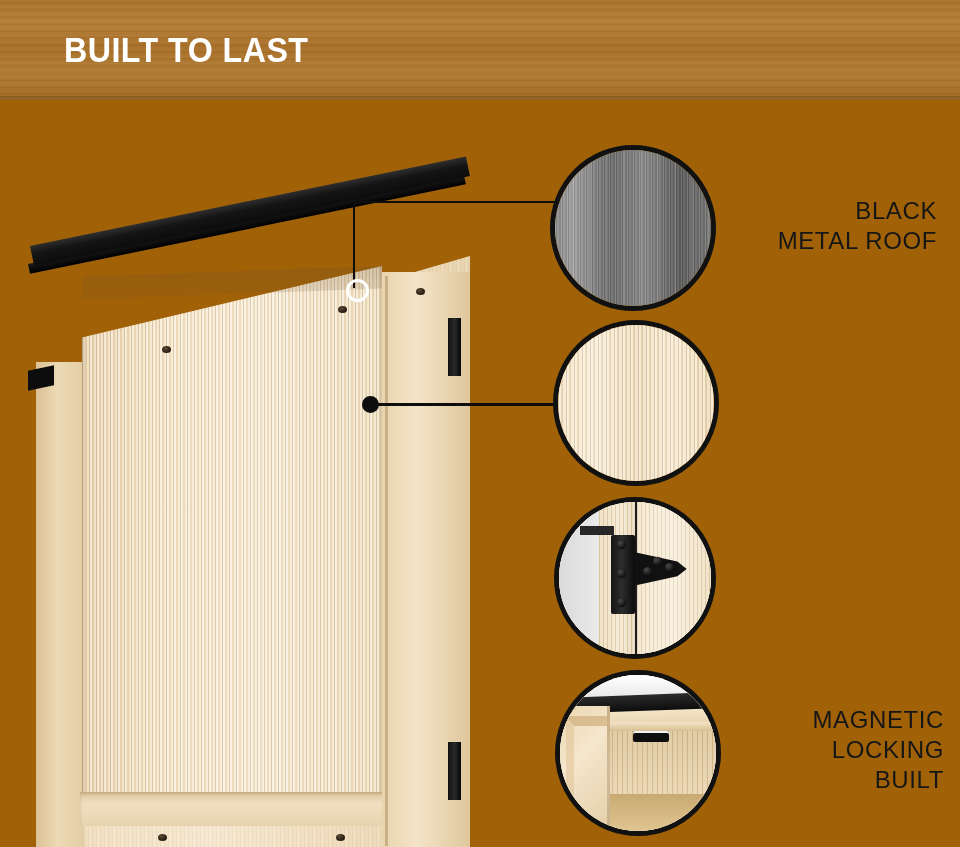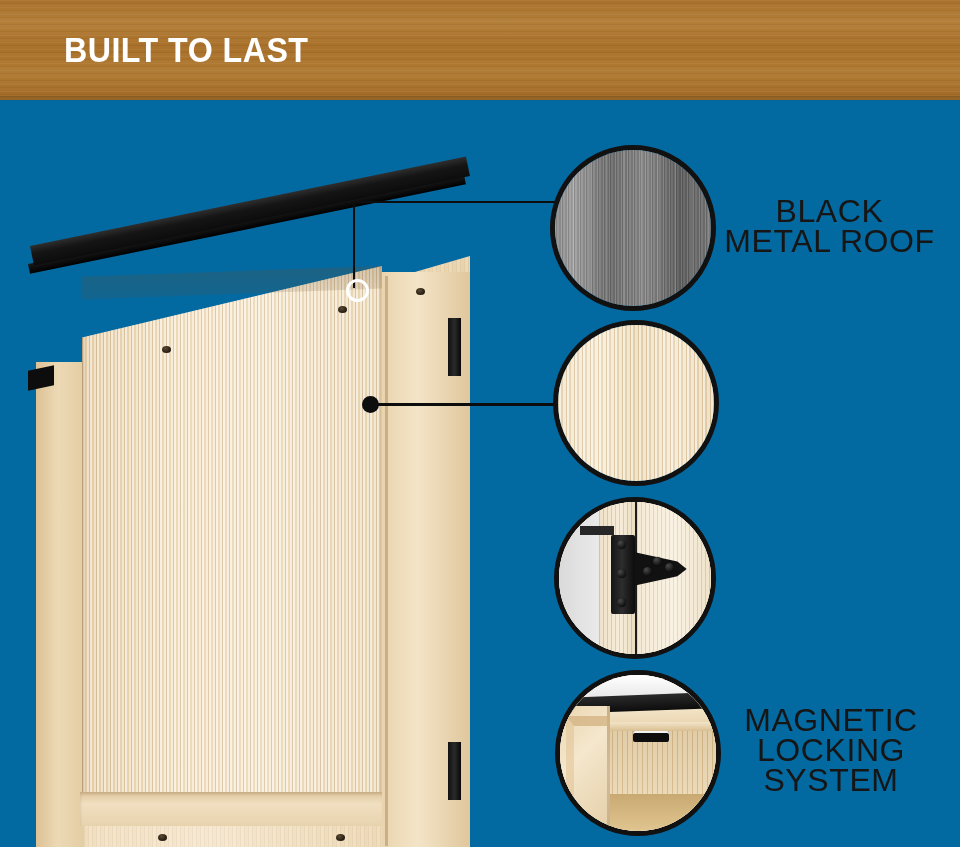--- a/index.html
+++ b/index.html
@@ -7,21 +7,21 @@
     padding: 0;
     background: #ffffff;
   }
   body {
     font-family: "Liberation Sans", sans-serif;
   }
   #page {
     position: relative;
     width: 960px;
     height: 847px;
-    background: #0369a1;
+    background: #a16207;
     overflow: hidden;
   }
 
   
   #header-bar {
     position: absolute;
     left: 0; top: 0;
     width: 960px;
     height: 100px;
     background:
@@ -376,23 +376,23 @@
     width: 17px; height: 17px;
     border-radius: 50%;
     background: #0d0d0d;
     z-index: 18;
   }
 
   
   .callout-label {
     position: absolute;
     color: #161616;
-    font-size: 32px;
+    font-size: 24px;
     line-height: 30px;
-    text-align: center;
+    text-align: right;
     letter-spacing: 0.6px;
     z-index: 20;
     white-space: pre-line;
   }
 </style>
 </head>
 <body>
 
 <div id="page">
 
@@ -470,15 +470,15 @@
     </div>
   </div>
 
   <div class="callout-label" style="left:722px; top:196px; width:215px;">BLACK
 METAL ROOF</div>
 
 
 
   <div class="callout-label" style="left:718px; top:705px; width:226px;">MAGNETIC
 LOCKING
-SYSTEM</div>
+BUILT</div>
 
 </div>
 
 </body></html>

